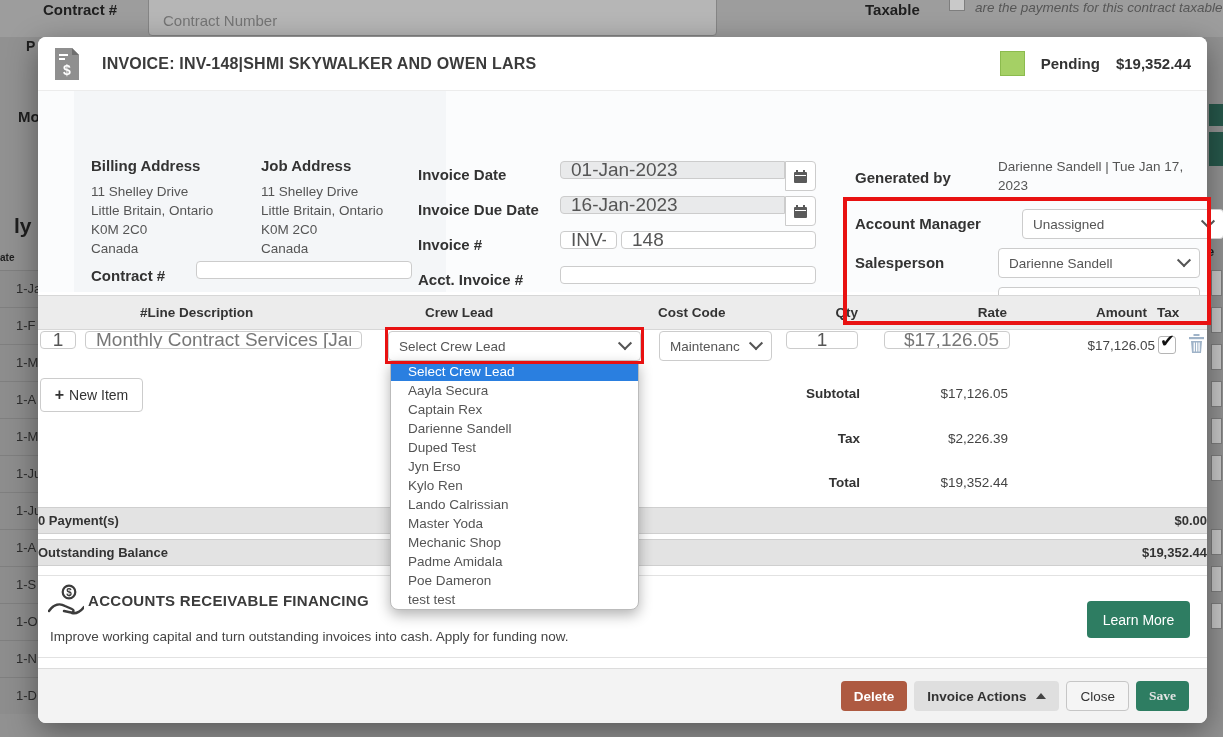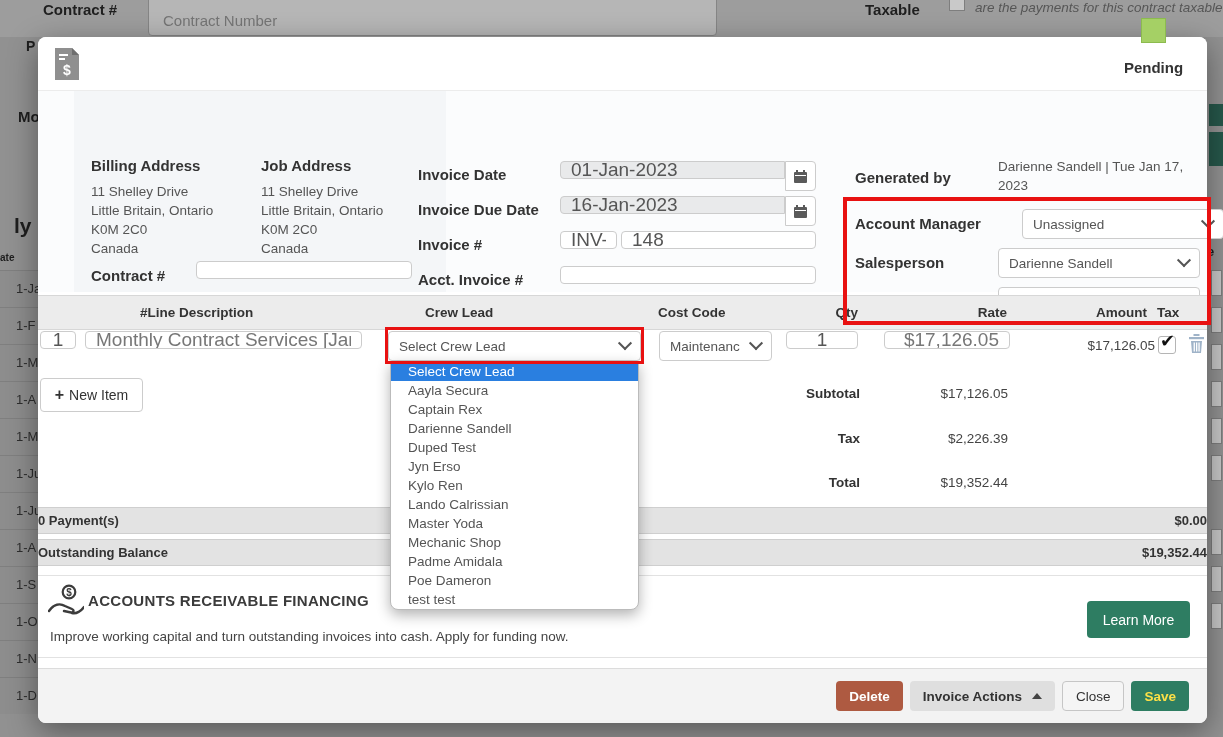--- a/index.html
+++ b/index.html
@@ -15,21 +15,21 @@
   .bg-frag{color:#1e1e1e;font-weight:bold;}
   #bg-left-rows{left:0;top:270px;width:38px;}
   .bg-row{height:37px;border-top:1px solid #7f7f7f;background:#8d8d8d;font-size:13px;color:#2d2d2d;padding:10px 0 0 16px;box-sizing:border-box;white-space:nowrap;overflow:hidden;}
   .bg-green{left:1209px;width:14px;background:#26574a;}
   .bg-box{left:1211px;width:11px;height:26px;background:#c6c6c6;border:1px solid #7d7d7d;}
 
   
   #modal{left:38px;top:37px;width:1169px;height:686px;background:#fff;border-radius:8px 8px 8px 8px;box-shadow:0 8px 30px rgba(0,0,0,.4);}
   #m-header{left:0;top:0;width:1169px;height:54px;background:#fff;border-bottom:1px solid #ececec;border-radius:8px 8px 0 0;display:flex;align-items:center;padding:0 16px;}
   #m-title{font-size:16px;font-weight:bold;color:#3b3b3b;margin-left:22px;letter-spacing:.2px;}
-  #hdr-right{margin-left:auto;display:flex;align-items:center;gap:16px;flex-direction:column;}
+  #hdr-right{margin-left:auto;display:flex;align-items:center;gap:16px;}
   #status-swatch{width:23px;height:23px;background:#a5d065;border:1px solid #8cbb4e;}
   .hdr-strong{font-size:15px;font-weight:bold;color:#333;}
 
   #sec-info{left:0;top:54px;width:1169px;height:201px;background:#fbfcfd;}
   #addr-card{left:0;top:0;width:372px;height:201px;background:#f4f6f8;margin-left:36px;}
   .lbl{font-weight:bold;font-size:15px;color:#333;}
   .addr-lines div{font-size:13.5px;color:#555;line-height:19px;}
   .inp{border:1px solid #ccc;border-radius:4px;background:#fff;font-size:19px;color:#555;padding:8px 10px;height:16px;font-family:inherit;box-sizing:border-box;}
   .inp:disabled{background:#fff;}
   .inp-dis{background:#e9eaeb;color:#555;}
@@ -63,21 +63,21 @@
   #fin-title{left:50px;top:16px;font-size:15px;font-weight:bold;color:#3b3b3b;letter-spacing:.3px;}
   #fin-sub{left:12px;top:53px;font-size:13.5px;color:#444;}
   #learn-more{right:17px;top:25px;width:103px;height:37px;background:#2e7d62;border:none;border-radius:4px;color:#fff;font-size:14px;font-family:inherit;cursor:pointer;}
 
   #m-footer{left:0;top:631px;width:1169px;height:55px;background:#f3f3f3;border-top:1px solid #dcdcdc;border-radius:0 0 8px 8px;display:flex;align-items:center;justify-content:flex-end;gap:7px;padding-right:18px;}
   .btn{height:30px;border:none;border-radius:4px;font-size:13.5px;font-family:inherit;font-weight:bold;cursor:pointer;padding:0 13px;}
   #btn-delete{background:#ae5a41;color:#fff;}
   #btn-actions{background:#dfdfdf;color:#333;display:flex;align-items:center;gap:10px;}
   #btn-actions .caret{width:0;height:0;border-left:5px solid transparent;border-right:5px solid transparent;border-bottom:6px solid #444;}
   #btn-close{background:#f5f5f5;color:#333;border:1px solid #c6c6c6;font-weight:normal;}
-  #btn-save{background:#2e7d62;color:#fde047;}
+  #btn-save{background:#2e7d62;color:#e5e5e5;font-family:Liberation Serif, serif;}
 </style>
 </head>
 <body>
 
 <div id="stage">
 
   <div class="abs" id="bg-top">
     <div class="abs bg-lbl" style="left:43px;top:1px;">Contract #</div>
     <input class="abs" id="bg-contract-input" placeholder="Contract Number" style="">
     <div class="abs bg-lbl" style="left:865px;top:1px;">Taxable</div>
@@ -122,20 +122,21 @@
   <div class="abs" id="modal">
 
     <div class="abs" id="m-header">
       <svg width="26" height="32" viewBox="0 0 26 32">
         <path d="M1 0 h17 l7 7 v25 h-24 z" fill="#8f8f8f"></path>
         <path d="M18 0 l7 7 h-7 z" fill="#6e6e6e"></path>
         <rect x="5" y="6" width="9" height="2" fill="#fff"></rect>
         <rect x="5" y="10" width="6" height="2" fill="#fff"></rect>
         <text x="13" y="27" font-size="14" fill="#fff" text-anchor="middle" font-weight="bold" font-family="Liberation Sans,sans-serif">$</text>
       </svg>
+      <div id="m-title">INVOICE: INV-148|SHMI SKYWALKER AND OWEN LARS</div>
       <div id="hdr-right">
         <div id="status-swatch"></div>
         <div class="hdr-strong">Pending</div>
         <div class="hdr-strong">$19,352.44</div>
       </div>
     </div>
 
     <div class="abs" id="sec-info">
       <div class="abs" id="addr-card">
         <div class="abs lbl" style="left:17px;top:66px;">Billing Address</div>

